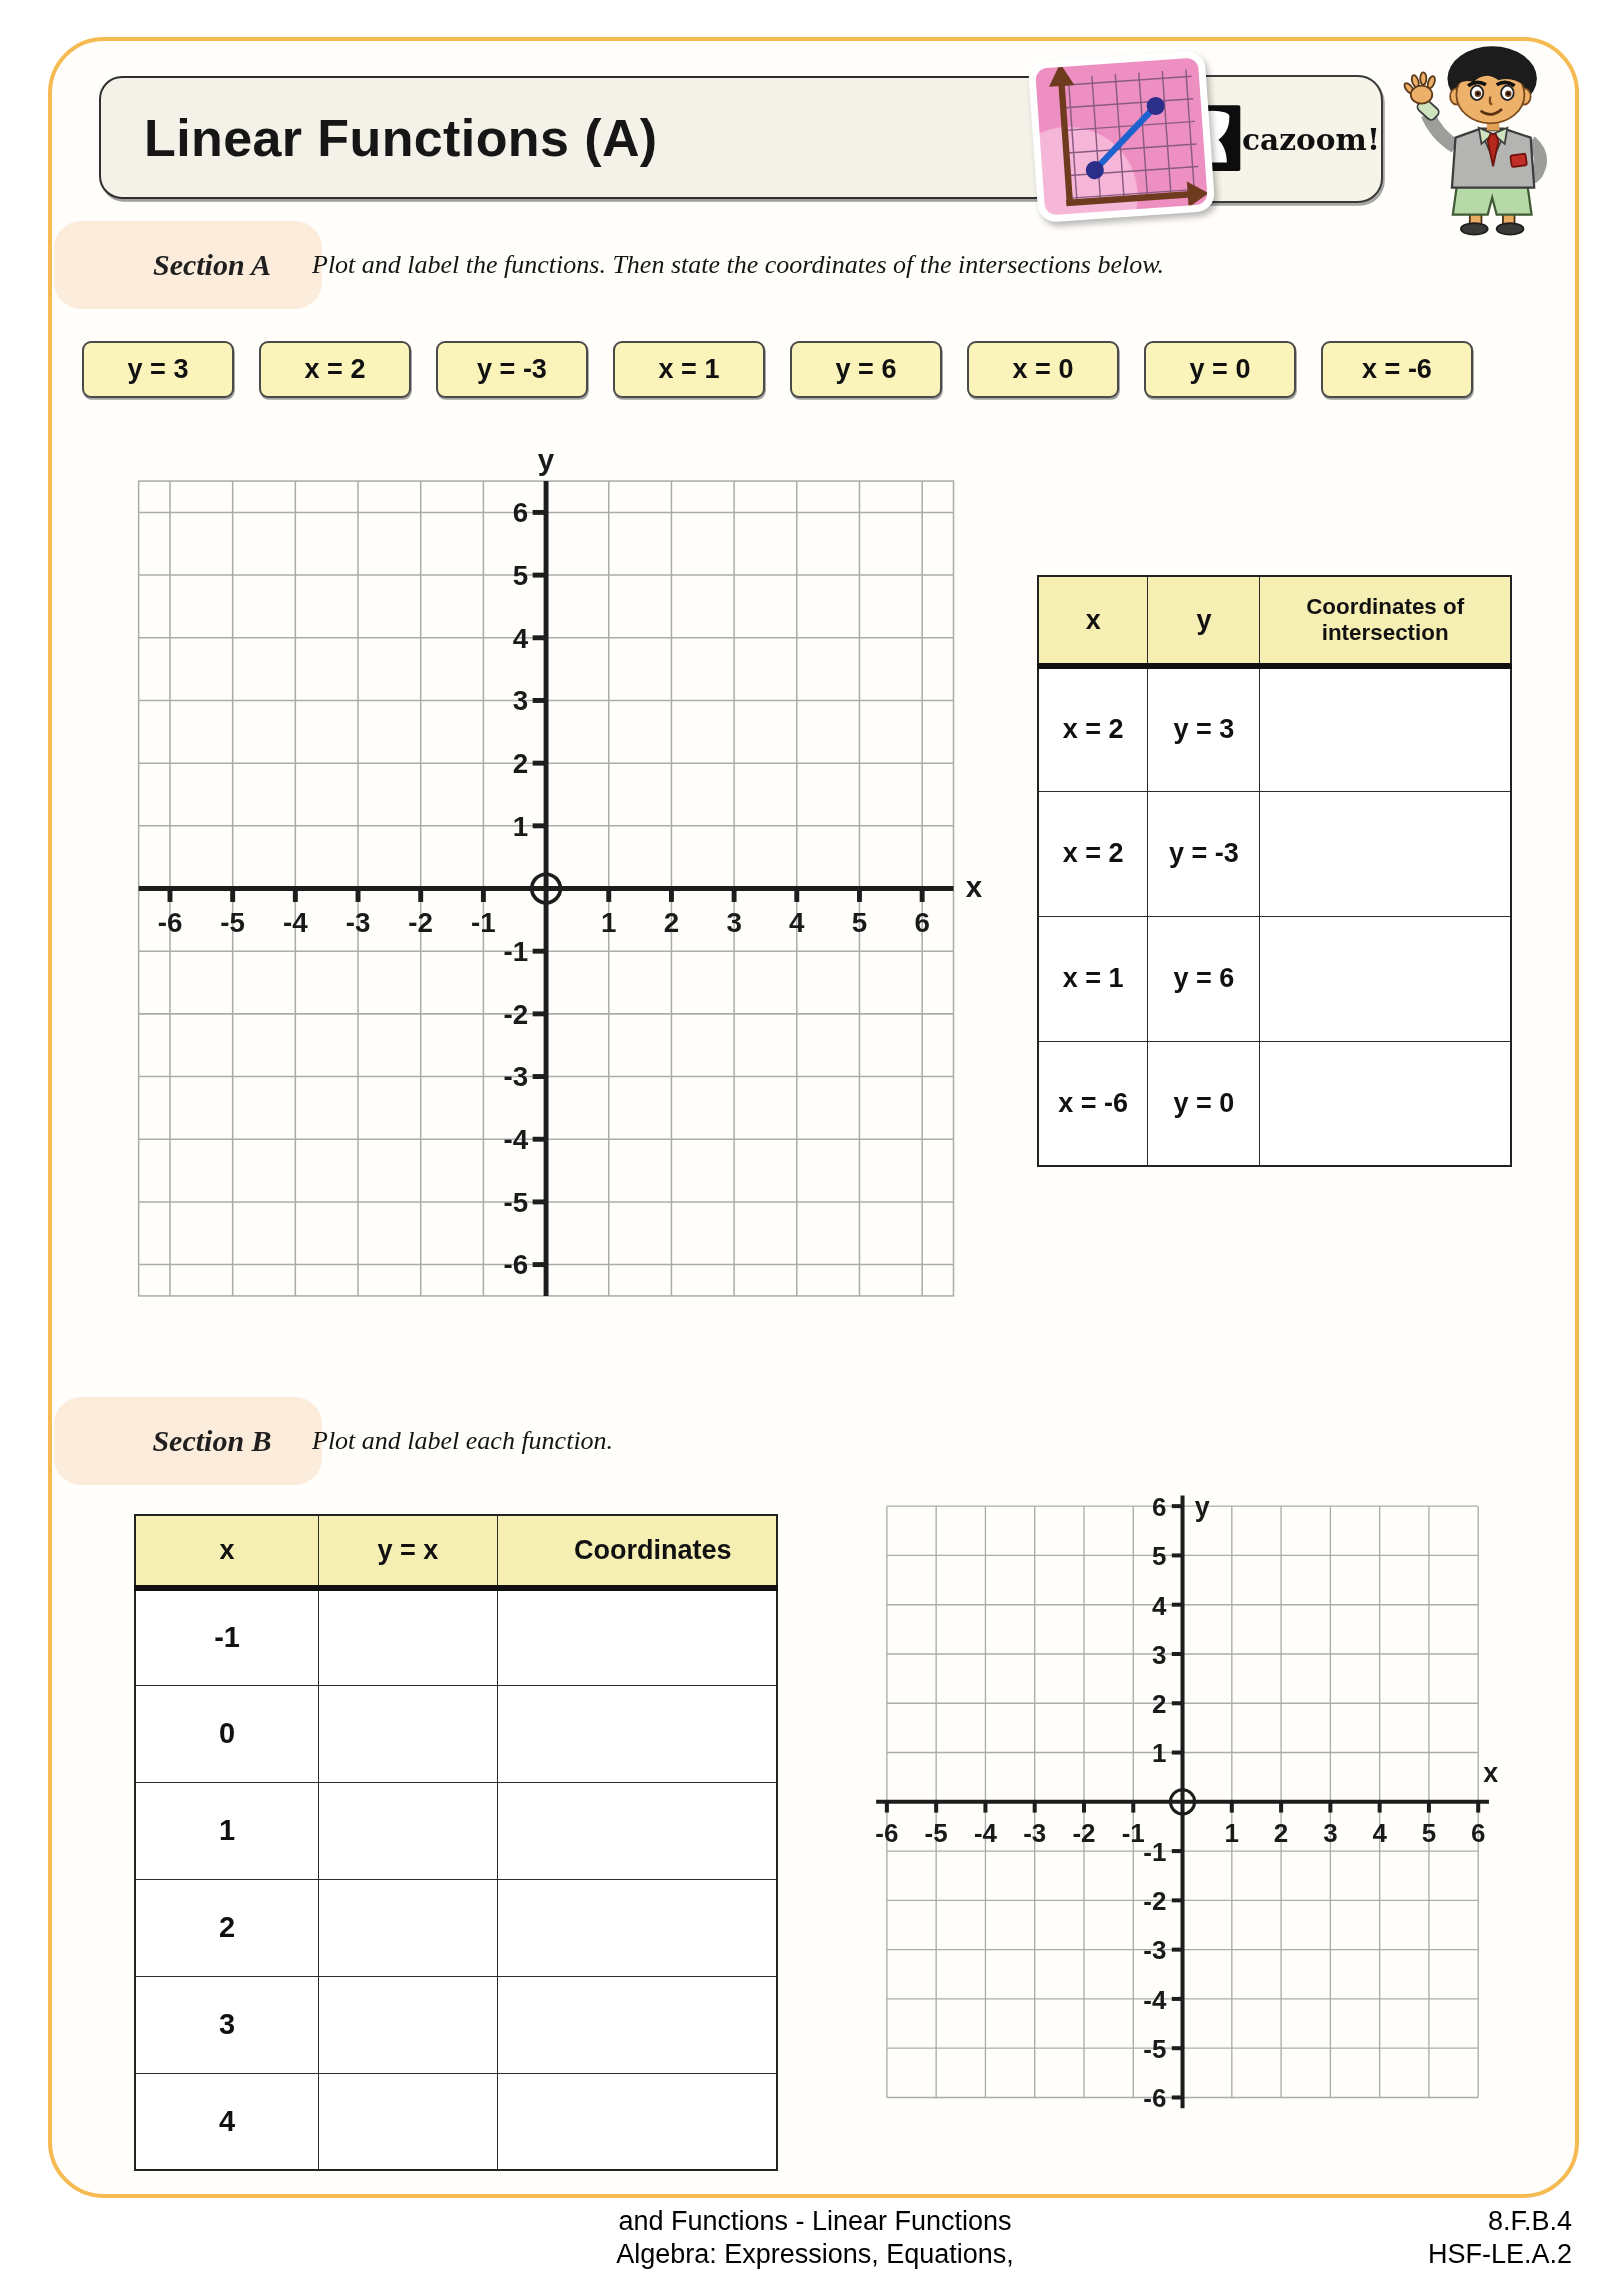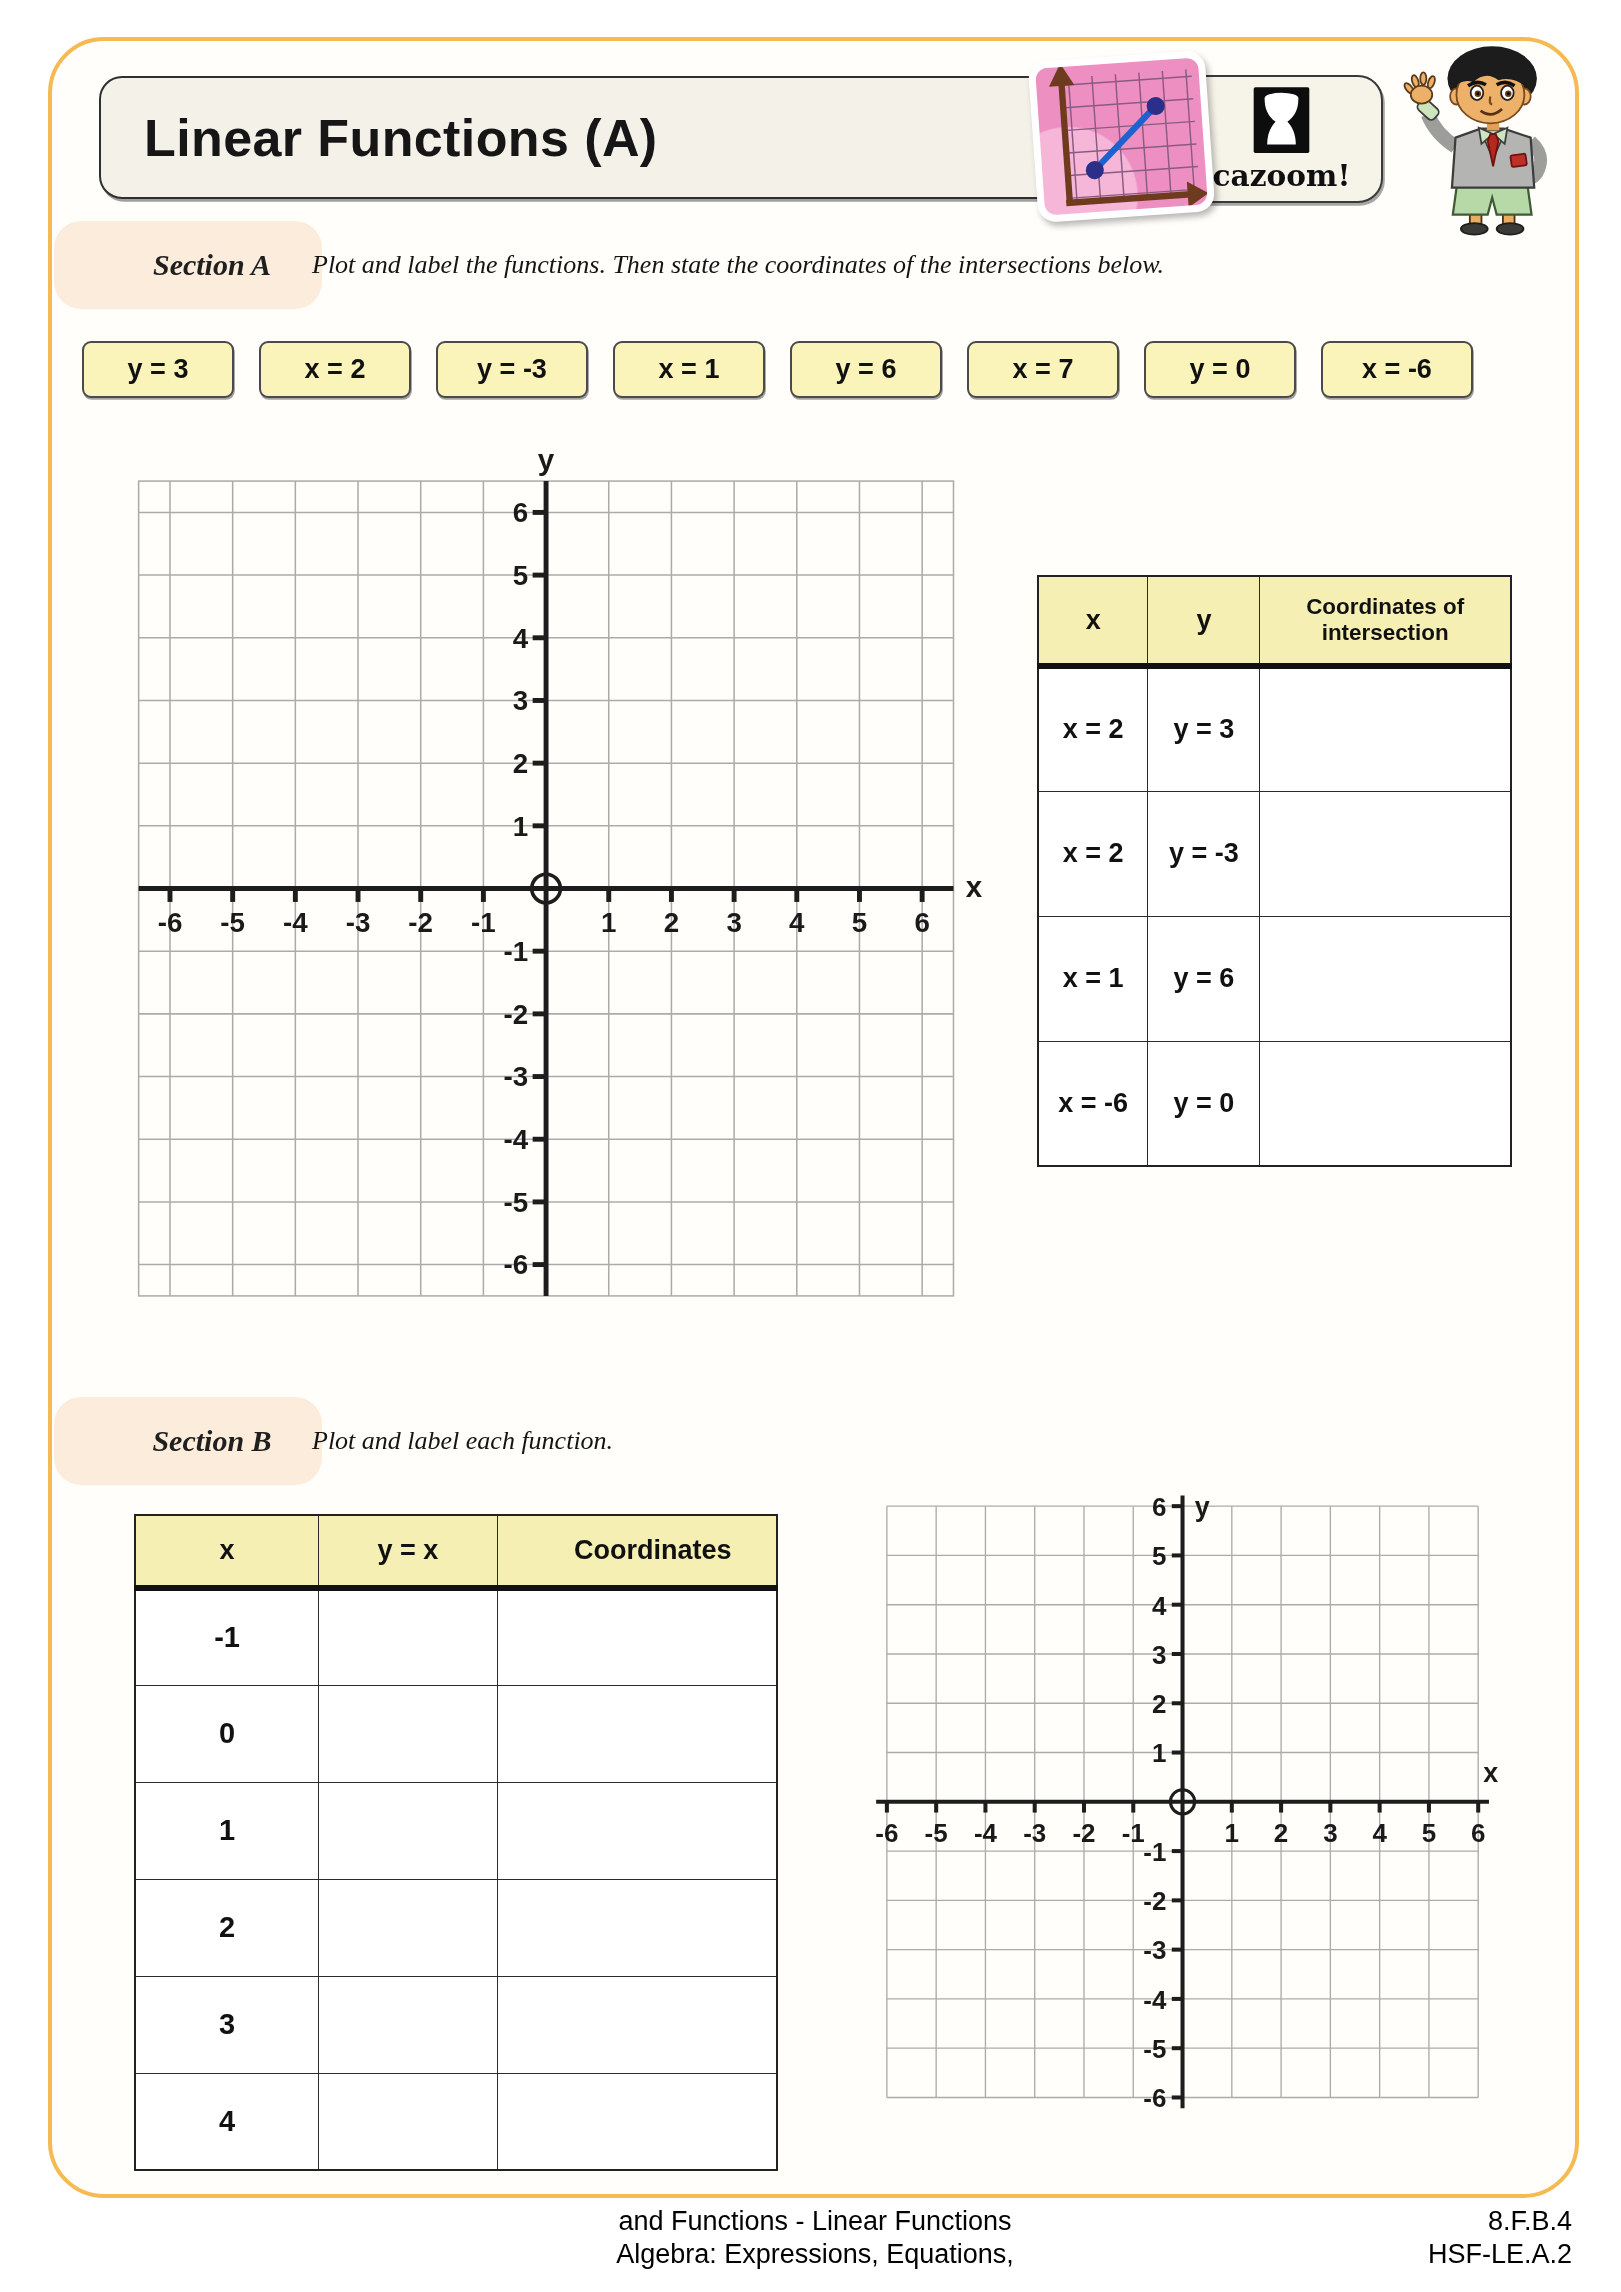--- a/index.html
+++ b/index.html
@@ -13,21 +13,21 @@
   
   .title-box { position:absolute; left:99px; top:76px; width:1078px; height:123px;
                background:#f4f1e8; border:2.7px solid #2f2f2f; border-radius:23px;
                box-shadow:1.8px 2.7px 0 rgba(80,80,80,.55);
                display:flex; align-items:center; padding-left:43px; box-sizing:border-box; }
   .title-box h1 { margin:0; font-size:52px; font-weight:bold; color:#161616; letter-spacing:0.4px; }
 
   .cazoom-box { position:absolute; left:1180px; top:75px; width:199px; height:124px;
                 background:#f6f3e9; border:2.7px solid #3a3a3a; border-radius:25px;
                 box-shadow:1.8px 2.7px 0 rgba(80,80,80,.5);
-                display:flex; flex-direction:column; align-items:center; justify-content:center; }
+                display:flex; flex-direction:row; align-items:center; justify-content:center; }
   .brand { font-family:"DejaVu Serif", serif; font-weight:bold; font-size:29.6px; color:#101010; margin-top:1.8px; }
 
   .sticker { position:absolute; left:1033px; top:56px; width:177px; height:161px;
              background:#ffffff; border-radius:18px; transform:rotate(-4deg);
              box-shadow:2.7px 4.5px 6.3px rgba(0,0,0,.28); padding:7.2px; box-sizing:border-box; }
   .sticker-face { width:100%; height:100%; border-radius:11.6px; overflow:hidden;
                   background:radial-gradient(circle at 15% 88%, #f6b6d8 0 36%, #ee8fc2 37%); }
 
   .boy { position:absolute; left:1400px; top:41px; }
 
@@ -175,21 +175,21 @@
 
   <div class="pill pill-a">Section A</div>
   <div class="instruction instr-a">Plot and label the functions. Then state the coordinates of the intersections below.</div>
 
   <div class="cards" id="cards">
       <div class="card">y = 3</div>
       <div class="card">x = 2</div>
       <div class="card">y = -3</div>
       <div class="card">x = 1</div>
       <div class="card">y = 6</div>
-      <div class="card">x = 7</div>
+      <div class="card">x = 0</div>
       <div class="card">y = 0</div>
       <div class="card">x = -6</div>
     </div>
 
   <svg id="gridA" class="grid-svg grid-a" width="887" height="882" viewBox="0 0 990 985">
       <line x1="60" y1="47" x2="60" y2="957" stroke="#ababab" stroke-width="1.7"></line>
       <line x1="130" y1="47" x2="130" y2="957" stroke="#ababab" stroke-width="1.7"></line>
       <line x1="200" y1="47" x2="200" y2="957" stroke="#ababab" stroke-width="1.7"></line>
       <line x1="270" y1="47" x2="270" y2="957" stroke="#ababab" stroke-width="1.7"></line>
       <line x1="340" y1="47" x2="340" y2="957" stroke="#ababab" stroke-width="1.7"></line>

